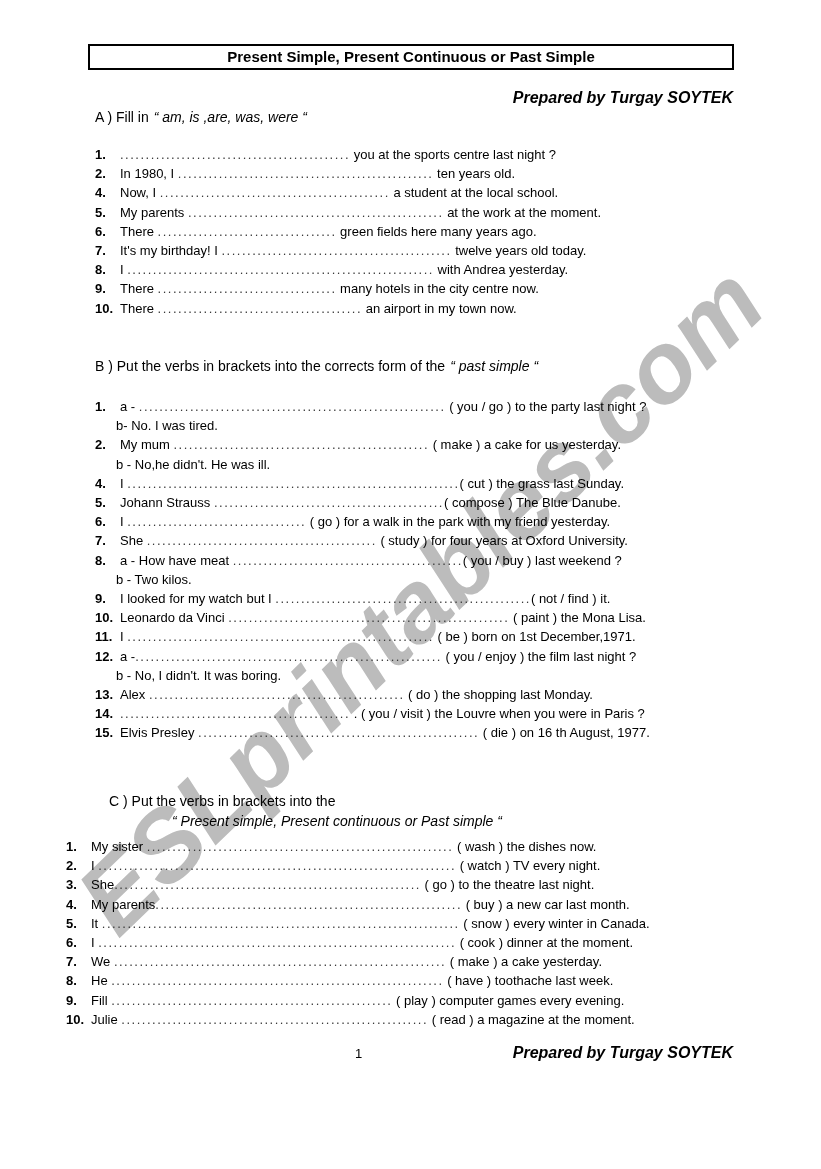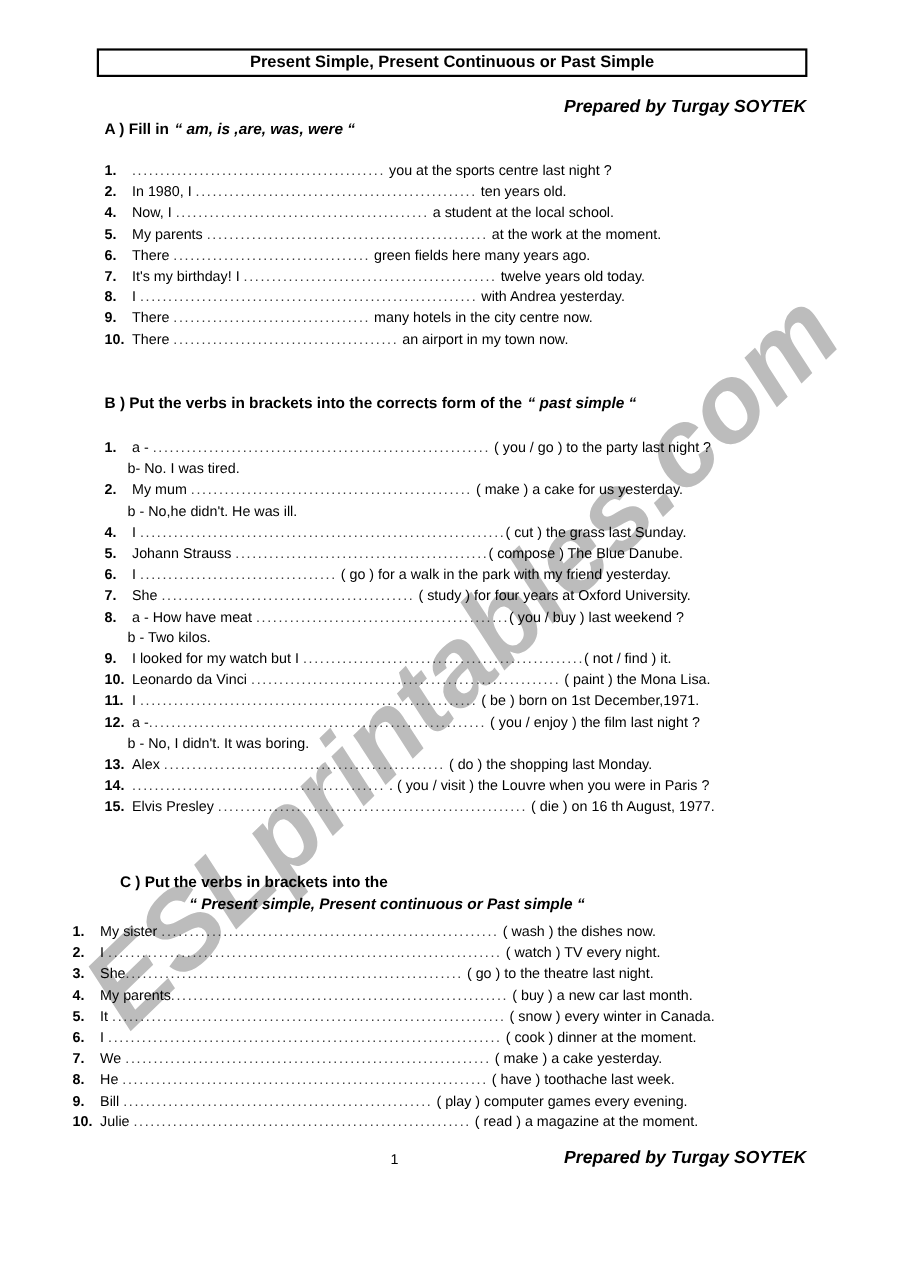--- a/index.html
+++ b/index.html
@@ -27,21 +27,21 @@
   .content{position:absolute;left:0;top:0;width:821px;height:1044px;z-index:1;}
   .title-box{
     position:absolute;left:88px;top:44px;width:642px;height:22px;
     border:2px solid #000;
     text-align:center;
     font-weight:bold;font-size:15px;line-height:22px;
   }
   .prepared-top{position:absolute;top:89px;right:88px;font-weight:bold;font-style:italic;font-size:16px;}
   .prepared-bottom{position:absolute;top:1044px;right:88px;font-weight:bold;font-style:italic;font-size:16px;}
   .page-number{position:absolute;left:355px;top:1046px;font-size:13px;}
-  .sec-header{position:absolute;font-size:14px;font-weight:bold;white-space:nowrap;}
+  .sec-header{position:absolute;font-size:14px;font-weight:normal;white-space:nowrap;}
   .sec-header .quoted{font-style:italic;margin-left:5px;}
   .hdr-a{left:95px;top:109px;}
   .hdr-b{left:95px;top:358px;}
   .hdr-c{left:109px;top:780px;line-height:20px;margin-top:11px;}
   .hdr-c .line2{font-style:italic;margin-left:63px;}
   .ex-list{position:absolute;font-size:13px;line-height:19.2px;white-space:nowrap;}
   .list-a{left:95px;top:145px;}
   .list-b{left:95px;top:397px;}
   .list-c{left:66px;top:837px;}
   .line .num{display:inline-block;width:25px;font-weight:bold;}
@@ -174,21 +174,21 @@
         <div class="item">
           <div class="line"><span class="num">6.</span><span class="pre">I </span><span class="dots">......................................................................</span><span class="post"> ( cook ) dinner at the moment.</span></div>
         </div>
         <div class="item">
           <div class="line"><span class="num">7.</span><span class="pre">We </span><span class="dots">.................................................................</span><span class="post"> ( make ) a cake yesterday.</span></div>
         </div>
         <div class="item">
           <div class="line"><span class="num">8.</span><span class="pre">He </span><span class="dots">.................................................................</span><span class="post"> ( have ) toothache last week.</span></div>
         </div>
         <div class="item">
-          <div class="line"><span class="num">9.</span><span class="pre">Bill </span><span class="dots">.......................................................</span><span class="post"> ( play ) computer games every evening.</span></div>
+          <div class="line"><span class="num">9.</span><span class="pre">Fill </span><span class="dots">.......................................................</span><span class="post"> ( play ) computer games every evening.</span></div>
         </div>
         <div class="item">
           <div class="line"><span class="num">10.</span><span class="pre">Julie </span><span class="dots">............................................................</span><span class="post"> ( read ) a magazine at the moment.</span></div>
         </div>
       </div>
 
     <div class="page-number">1</div>
 
     <div class="prepared-bottom">Prepared by Turgay SOYTEK</div>
 

